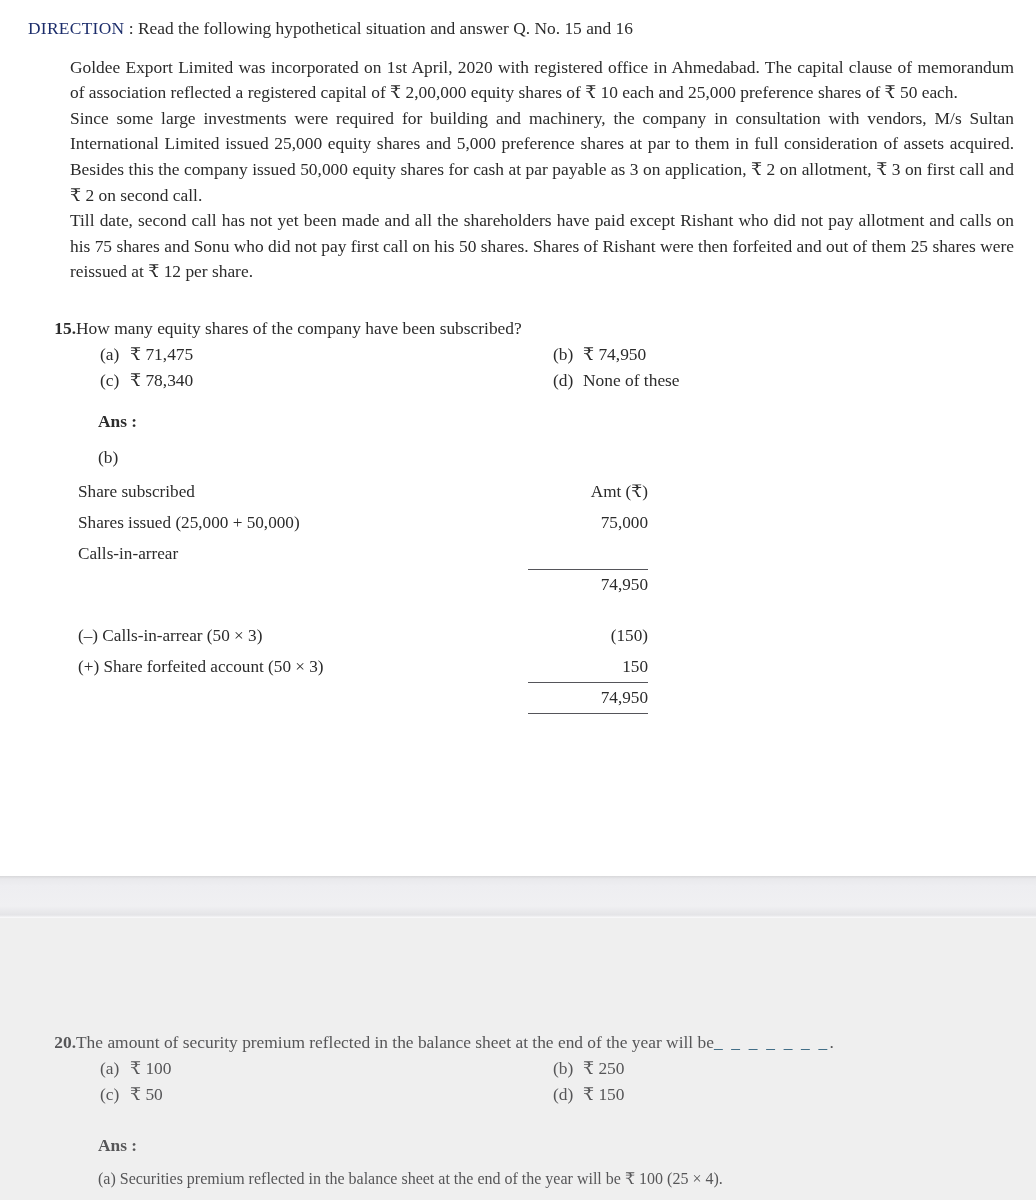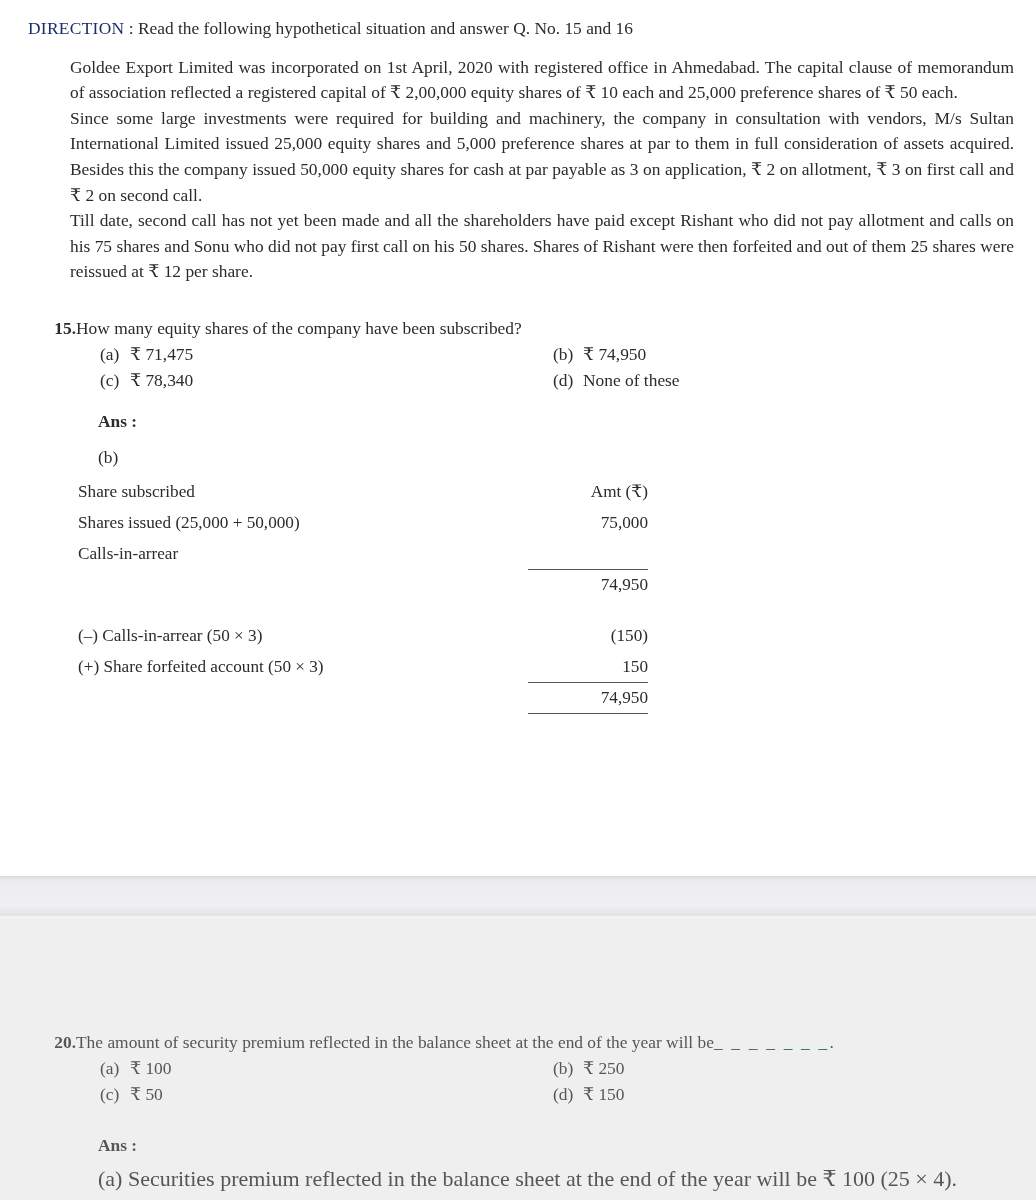--- a/index.html
+++ b/index.html
@@ -124,21 +124,21 @@
     font-weight: bold;
     padding-left: 70px;
     line-height: 26px;
   }
   .ans-letter {
     font-size: 17.4px;
     padding-left: 70px;
     line-height: 26px;
   }
   .ans-text {
-    font-size: 22px;
+    font-size: 16px;
     padding-left: 70px;
     line-height: 26px;
   }
 
   
   .ledger {
     position: absolute;
     left: 78px;
     top: 476px;
     width: 570px;

